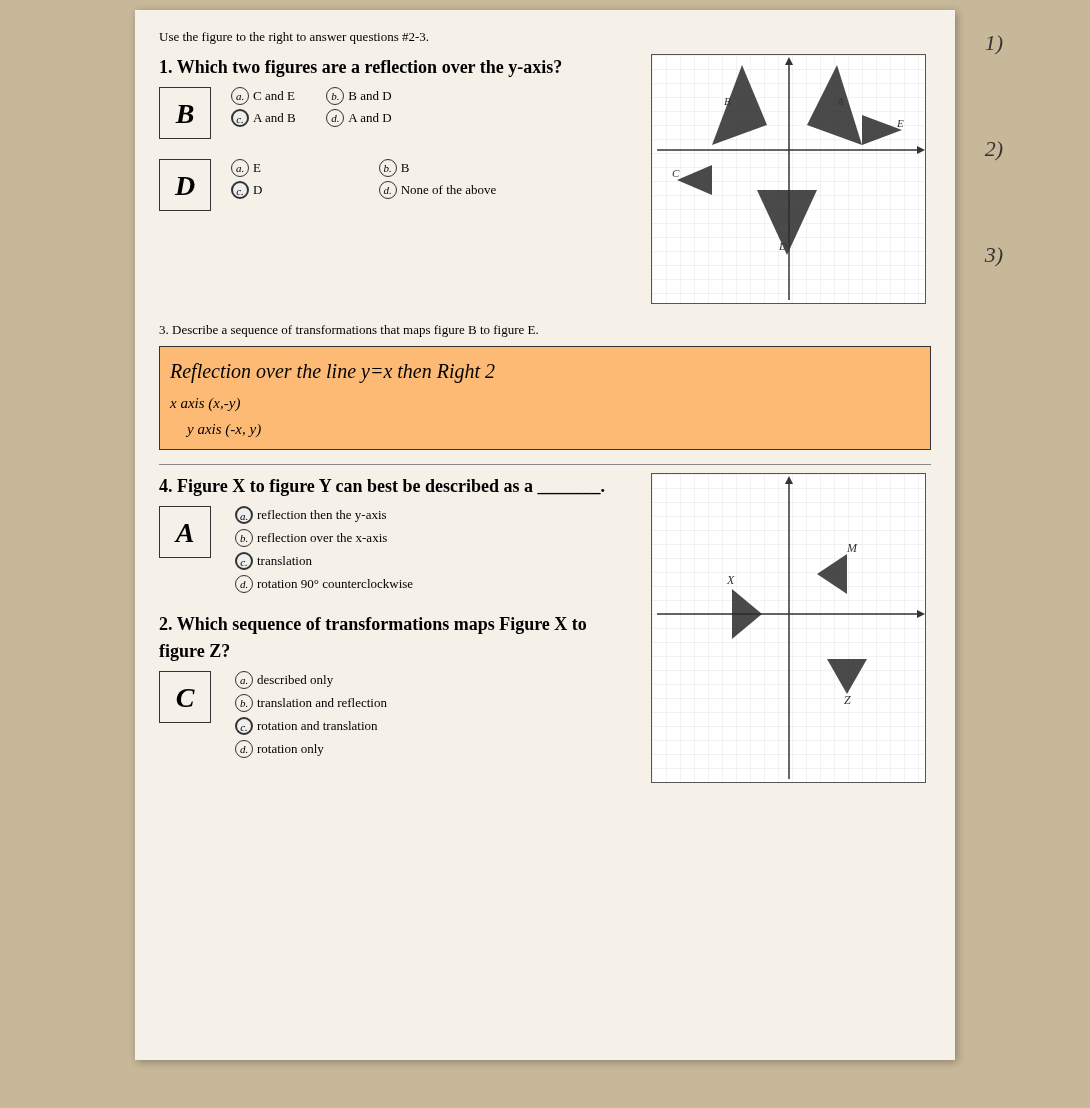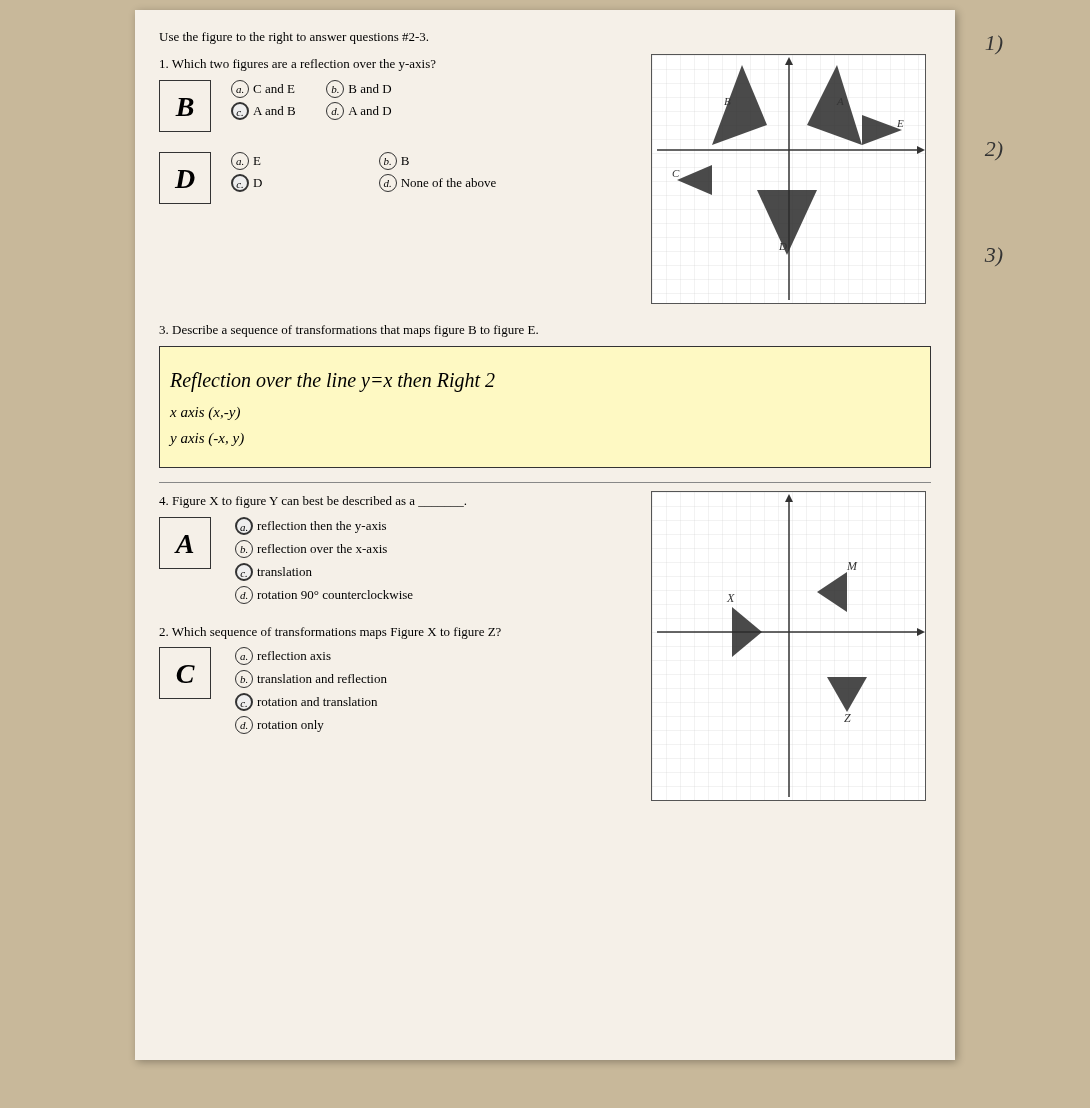--- a/index.html
+++ b/index.html
@@ -32,23 +32,24 @@
     }
     .section-header {
       font-size: 13px;
       margin-bottom: 8px;
       line-height: 1.4;
     }
     .question-block {
       margin-bottom: 14px;
     }
     .question-text {
-      font-size: 13px;
+      font-size: 18px;
       margin-bottom: 6px;
       line-height: 1.5;
+      font-weight: bold;
     }
     .answer-box {
       display: inline-block;
       border: 1.5px solid #333;
       width: 52px;
       height: 52px;
       text-align: center;
       line-height: 52px;
       font-size: 28px;
       font-style: italic;
@@ -91,25 +92,25 @@
       width: 280px;
       flex-shrink: 0;
     }
     .grid-canvas {
       border: 1px solid #555;
       background: white;
     }
     .long-answer-box {
       border: 1.5px solid #333;
       min-height: 100px;
-      padding: 17px 10px;
+      padding: 8px 10px;
       margin: 8px 0 14px 0;
       font-size: 15px;
       font-style: italic;
-      background: #fef9c3;
+      background: #fdba74;
       line-height: 1.6;
     }
     .handwritten {
       font-family: 'Segoe Script', 'Comic Sans MS', cursive;
     }
     .use-figure-text {
       font-size: 13px;
       margin-bottom: 10px;
     }
     .bottom-section {
@@ -257,21 +258,21 @@
     </div>
   </div>
 
   <div class="question-block">
     <p class="q3-label">3. Describe a sequence of transformations that maps figure B to figure E.</p>
     <div class="long-answer-box">
       <div class="handwritten-large">Reflection over the line y=x then Right 2</div>
       <div style="display:flex; gap:60px; margin-top:4px;align-items:flex-end;">
         <div class="handwritten-line">x axis (x,-y)</div>
       </div>
-      <div class="handwritten-line" style="margin-top:2px;">y axis (-x, y)</div>
+      <div class="handwritten-line" style="margin-top:2px;margin-left:17px;">y axis (-x, y)</div>
     </div>
   </div>
 
   <hr class="divider">
 
   <div class="bottom-section">
     <div class="bottom-left">
 
 
       <div class="question-block">
@@ -299,21 +300,21 @@
         </div>
       </div>
 
       <div class="question-block" style="margin-top:18px;">
         <p class="question-text">2. Which sequence of transformations maps Figure X to figure Z?</p>
         <div class="sub-answer">
           <div class="answer-box handwritten">C</div>
           <div class="options-single">
             <div class="option">
               <span class="circle-letter">a.</span>
-              <span>reflection axis</span>
+              <span>described only</span>
             </div>
             <div class="option">
               <span class="circle-letter">b.</span>
               <span>translation and reflection</span>
             </div>
             <div class="option">
               <span style="display:inline-block;width:18px;height:18px;border:2px solid #333;border-radius:50%;text-align:center;line-height:16px;font-size:11px;font-style:italic;background:#eee;">c.</span>
               <span>rotation and translation</span>
             </div>
             <div class="option">

